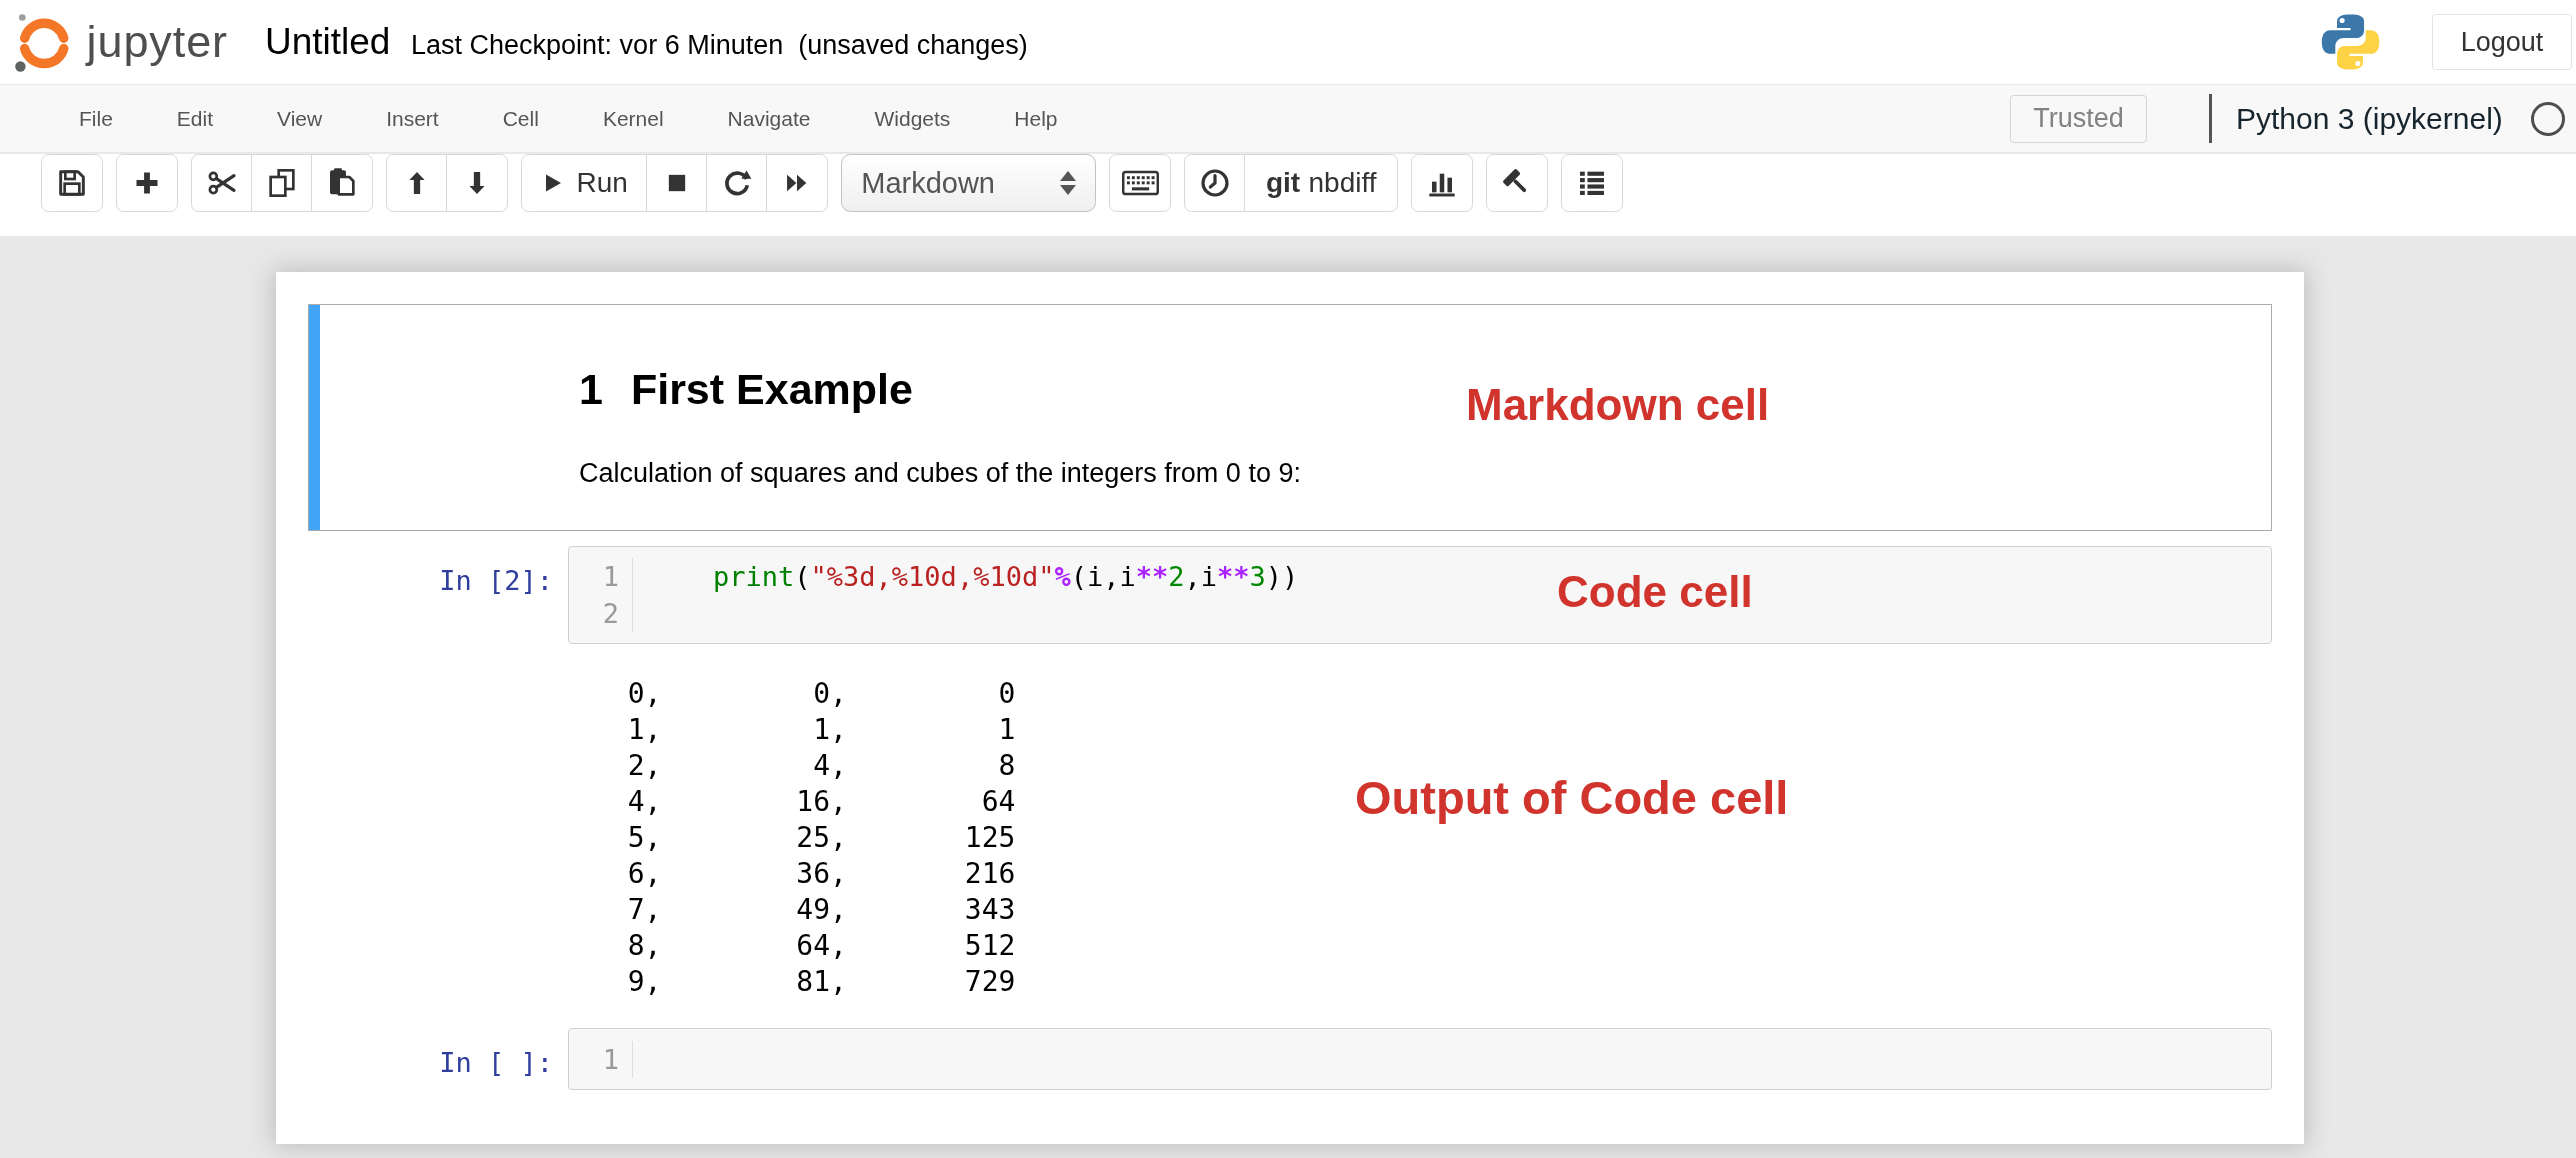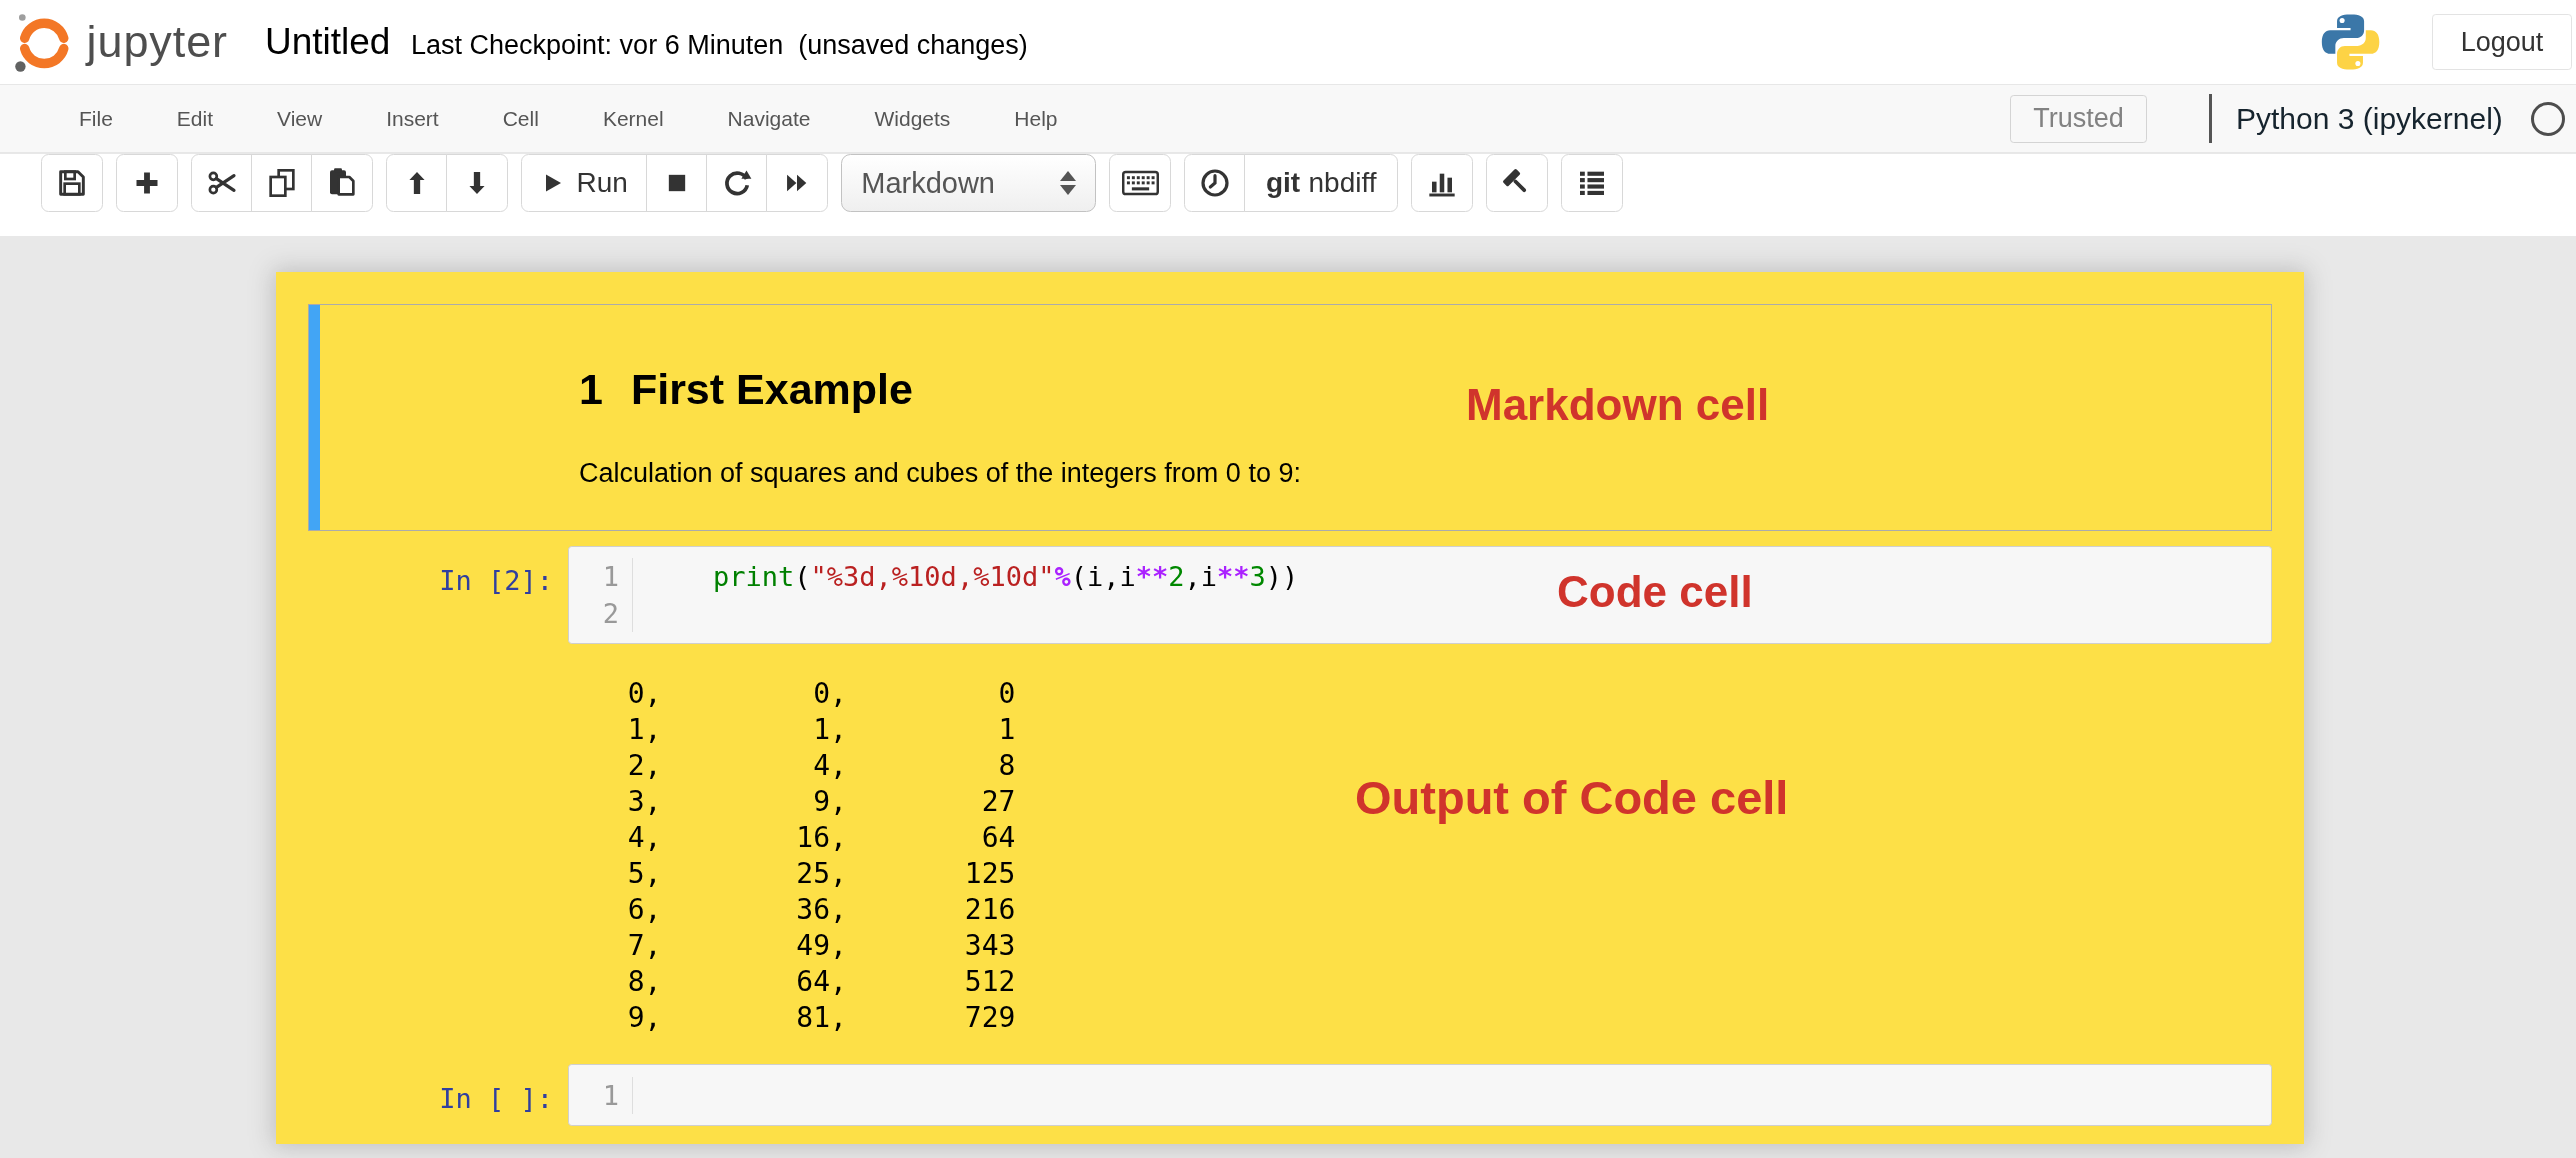--- a/index.html
+++ b/index.html
@@ -52,21 +52,21 @@
         justify-content:space-between;box-sizing:border-box;padding:0 19px;}
   .celltype-label{font-size:29px;color:#555;}
   .sel-arrows{display:flex;flex-direction:column;gap:3.7px;}
   .tri-up{width:0;height:0;border-left:8.4px solid transparent;border-right:8.4px solid transparent;
         border-bottom:10.3px solid #555;}
   .tri-down{width:0;height:0;border-left:8.4px solid transparent;border-right:8.4px solid transparent;
         border-top:10.3px solid #555;}
 
   
   .main{position:absolute;top:236px;left:0;right:0;bottom:0;background:#e8e8e8;}
-  .nb-page{position:relative;margin:36px 0 0 276px;width:2028px;height:872px;background:#fde047;
+  .nb-page{position:relative;margin:36px 0 0 276px;width:2028px;height:872px;background:#ffffff;
         box-shadow:0 0 22.5px 2.8px rgba(87,87,87,0.28);box-sizing:border-box;
         padding:32px 32px 0 32px;overflow:hidden;}
 
   
   .cell-md{position:relative;border:1.9px solid #ababab;min-height:212px;box-sizing:border-box;}
   .cell-md::before{content:"";position:absolute;left:0;top:0;bottom:0;width:11.2px;background:#42A5F5;}
   .md-body{margin-left:270px;padding-top:60px;padding-bottom:41px;}
   .md-h1{font-size:43px;font-weight:bold;color:#000;margin:0;}
   .md-h1 .h1-title{margin-left:28px;}
   .md-para{font-size:27px;color:#000;margin-top:44px;}
@@ -347,21 +347,20 @@
         </div>
         <div class="annotation ann-code">Code cell</div>
       </div>
 
       <div class="row-output">
         <div class="out-prompt"></div>
         <div class="out-lines">
           <div class="outline">  0,         0,         0</div>
           <div class="outline">  1,         1,         1</div>
           <div class="outline">  2,         4,         8</div>
-          <div class="outline">  3,         9,        27</div>
           <div class="outline">  4,        16,        64</div>
           <div class="outline">  5,        25,       125</div>
           <div class="outline">  6,        36,       216</div>
           <div class="outline">  7,        49,       343</div>
           <div class="outline">  8,        64,       512</div>
           <div class="outline">  9,        81,       729</div>
         </div>
         <div class="annotation ann-out">Output of Code cell</div>
       </div>
 

